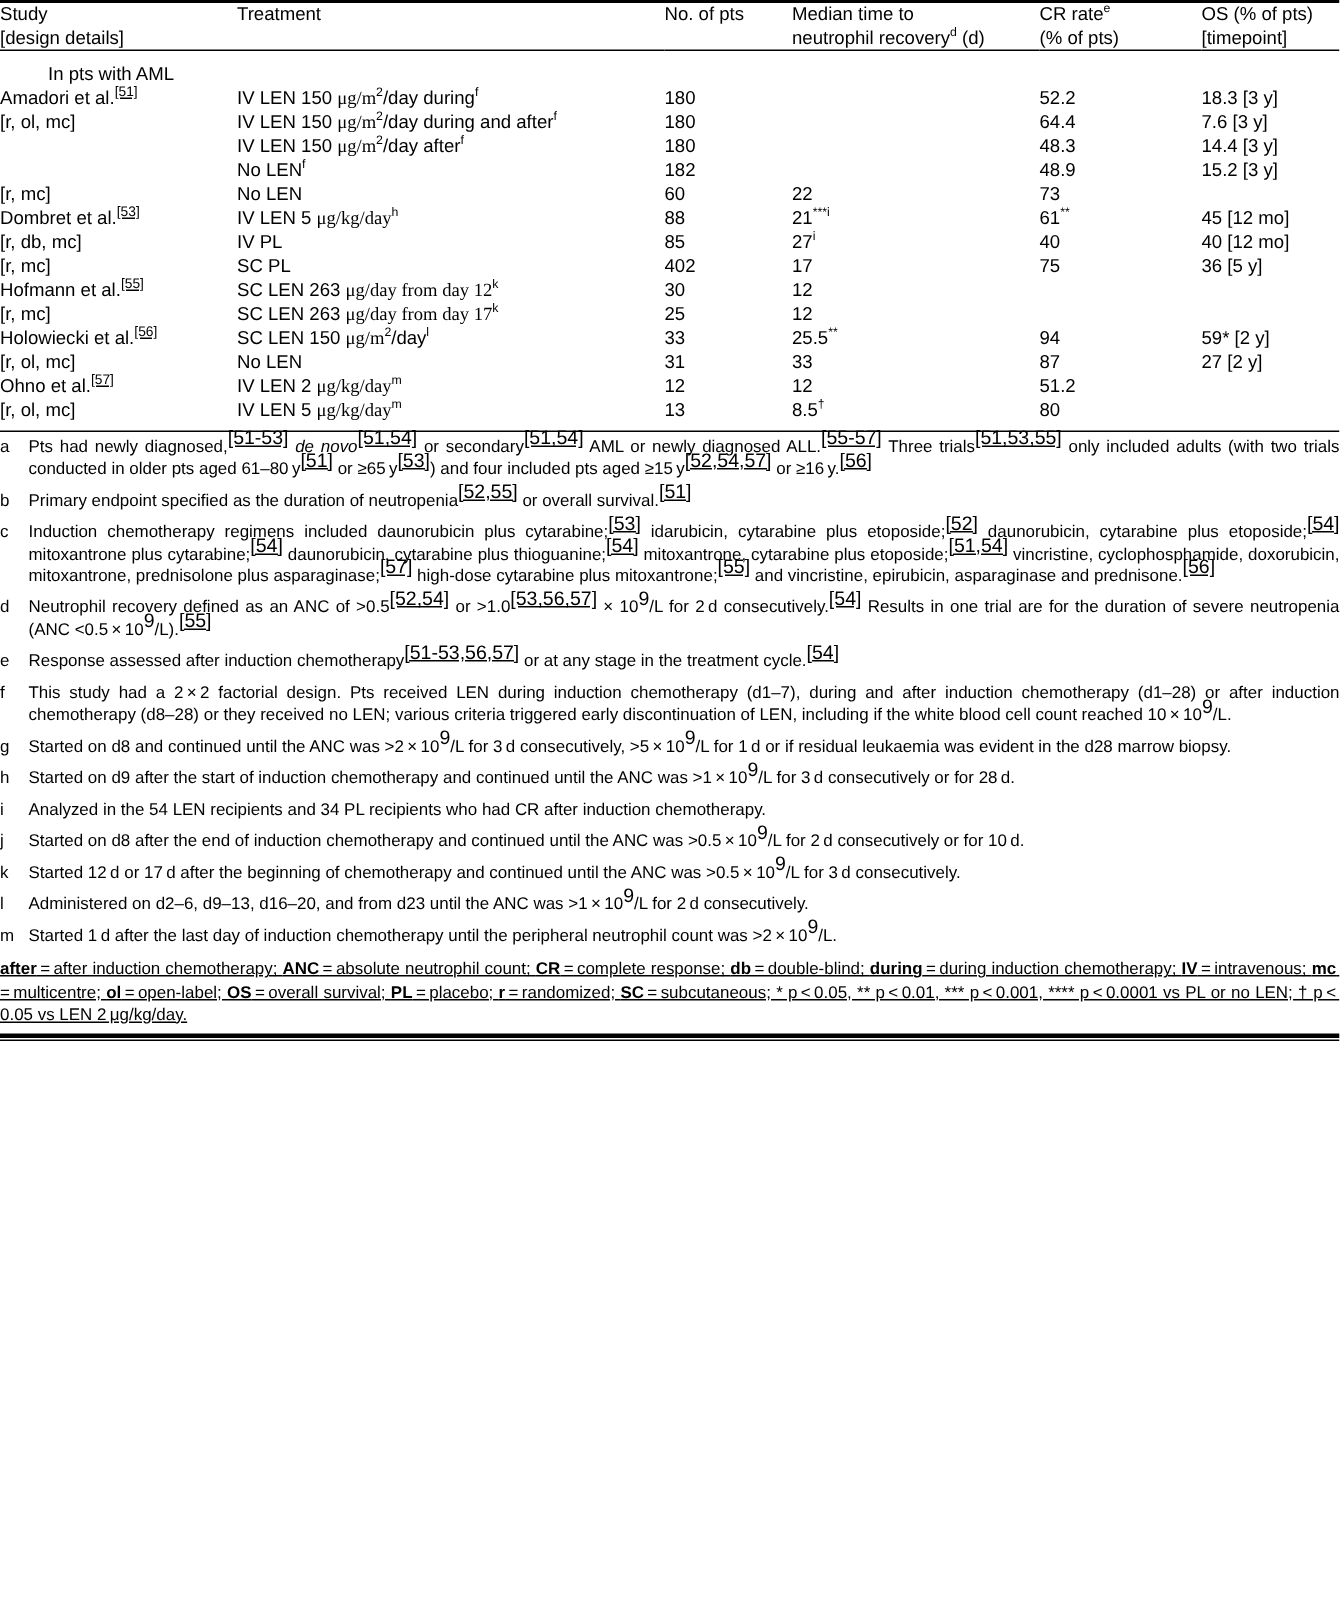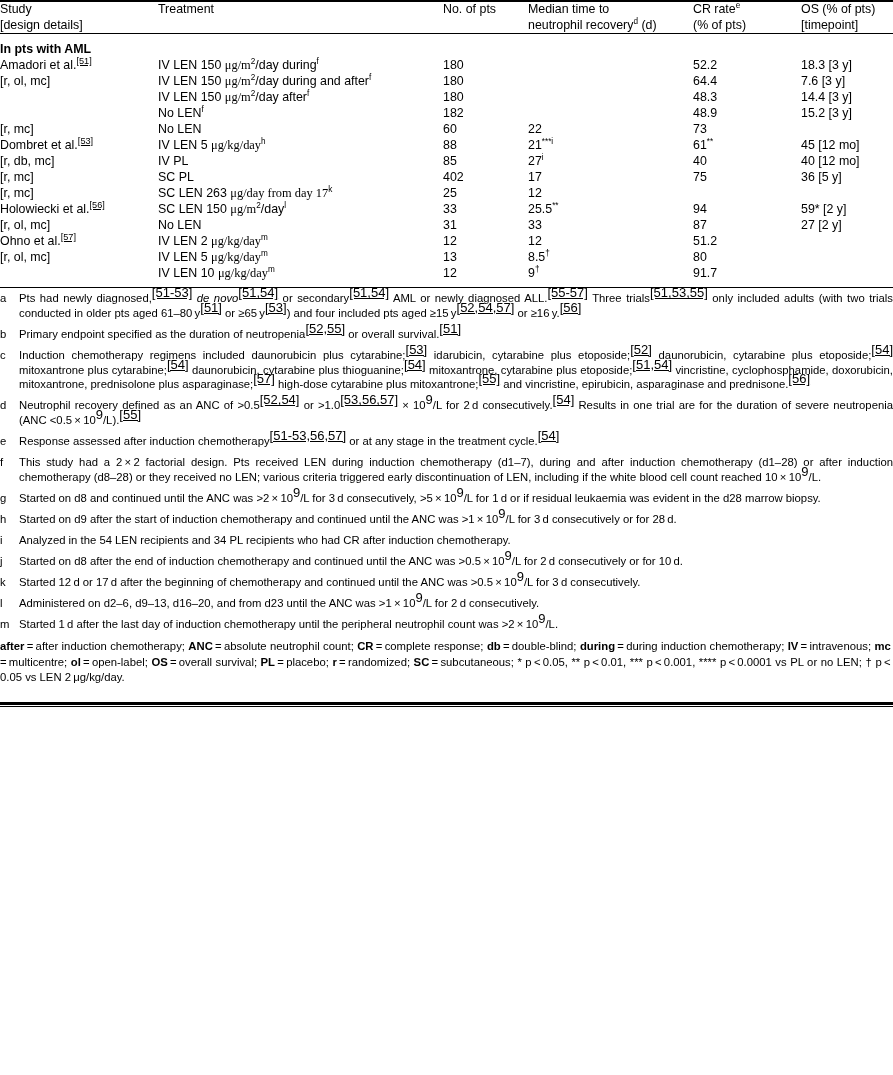--- a/index.html
+++ b/index.html
@@ -56,22 +56,23 @@
   }
   .thick-rule { border-bottom: 2.4px solid #000; }
 
   tbody tr td {
     line-height: 16px;
     padding-top: 5.5px;
     padding-bottom: 0px;
     white-space: nowrap;
   }
   tbody tr.section td {
-    font-weight: bold;
+    font-weight: normal;
     padding-top: 7px;
+    padding-left: 32px;
   }
 
   sup {
     font-size: 8.2px;
     vertical-align: super;
     line-height: 0;
   }
   .ref { font-size: 9.2px; vertical-align: super; line-height: 0; text-decoration: underline; }
   .mu { font-family: "Liberation Serif", serif; font-style: normal; text-align: center; }
 
@@ -96,21 +97,22 @@
     text-align: justify;
     text-justify: inter-word;
   }
   .fn sup, .fn .ref { font-size: 13px; }
 
   .abbrev {
     font-size: 11.3px;
     line-height: 15.2px;
     text-align: justify;
     padding-top: 1px;
-    padding-bottom: 16px;
+    padding-bottom: 3px;
+    text-decoration: underline;
   }
   .abbrev b { font-weight: bold; }
   .rule-bottom { height: 2.6px; background: #000; margin-top: 1px; }
   .rule-bottom2 { height: 1px; background: #000; margin-top: 1.5px; }
   i { font-style: italic; }
 </style>
 </head>
 <body>
 
 <div class="page">
@@ -214,20 +216,28 @@
         </tr>
         <tr>
           <td>[r, mc]</td>
           <td>SC PL</td>
           <td>402</td>
           <td>17</td>
           <td>75</td>
           <td>36 [5 y]</td>
         </tr>
         <tr>
+          <td>Hofmann et al.<span class="ref">[55]</span></td>
+          <td>SC LEN 263 <span class="mu">μg/day from day 12</span><sup>k</sup></td>
+          <td>30</td>
+          <td>12</td>
+          <td></td>
+          <td></td>
+        </tr>
+        <tr>
           <td>[r, mc]</td>
           <td>SC LEN 263 <span class="mu">μg/day from day 17</span><sup>k</sup></td>
           <td>25</td>
           <td>12</td>
           <td></td>
           <td></td>
         </tr>
         <tr>
           <td>Holowiecki et al.<span class="ref">[56]</span></td>
           <td>SC LEN 150 <span class="mu">μg/m</span><sup>2</sup>/day<sup>l</sup></td>
@@ -253,28 +263,20 @@
           <td></td>
         </tr>
         <tr>
           <td>[r, ol, mc]</td>
           <td>IV LEN 5 <span class="mu">μg/kg/day</span><sup>m</sup></td>
           <td>13</td>
           <td>8.5<sup>†</sup></td>
           <td>80</td>
           <td></td>
         </tr>
-        <tr>
-          <td></td>
-          <td>IV LEN 10 <span class="mu">μg/kg/day</span><sup>m</sup></td>
-          <td>12</td>
-          <td>9<sup>†</sup></td>
-          <td>91.7</td>
-          <td></td>
-        </tr>
       </tbody>
   </table>
 
   <div class="thick-rule" style="height:0;border-bottom:1.6px solid #000;margin-top:6px;"></div>
 
   <div class="footnotes" id="footnotes">
       <div class="fn">
         <div class="fn-mark">a</div>
         <div class="fn-text">Pts had newly diagnosed,<span class="ref">[51-53]</span> <i>de novo</i><span class="ref">[51,54]</span> or secondary<span class="ref">[51,54]</span> AML or newly diagnosed ALL.<span class="ref">[55-57]</span> Three trials<span class="ref">[51,53,55]</span> only included adults (with two trials conducted in older pts aged 61–80 y<span class="ref">[51]</span> or ≥65 y<span class="ref">[53]</span>) and four included pts aged ≥15 y<span class="ref">[52,54,57]</span> or ≥16 y.<span class="ref">[56]</span></div>
       </div>

